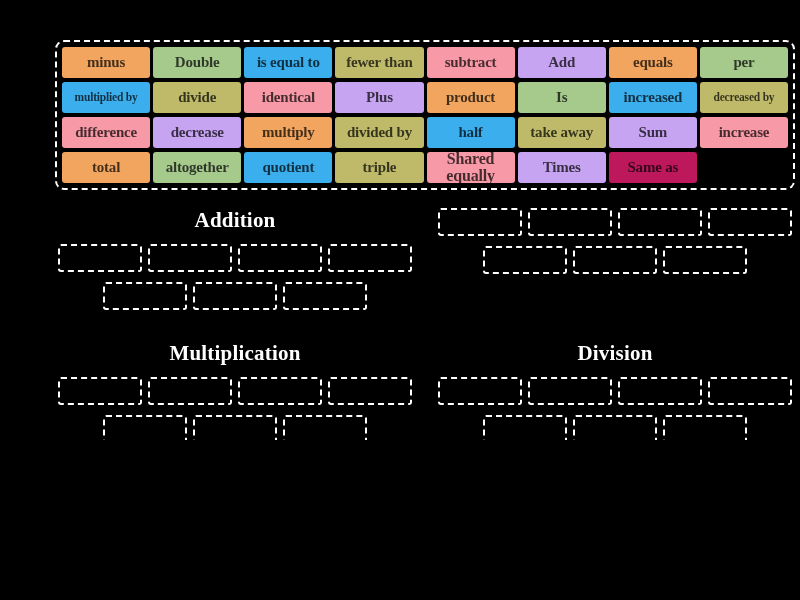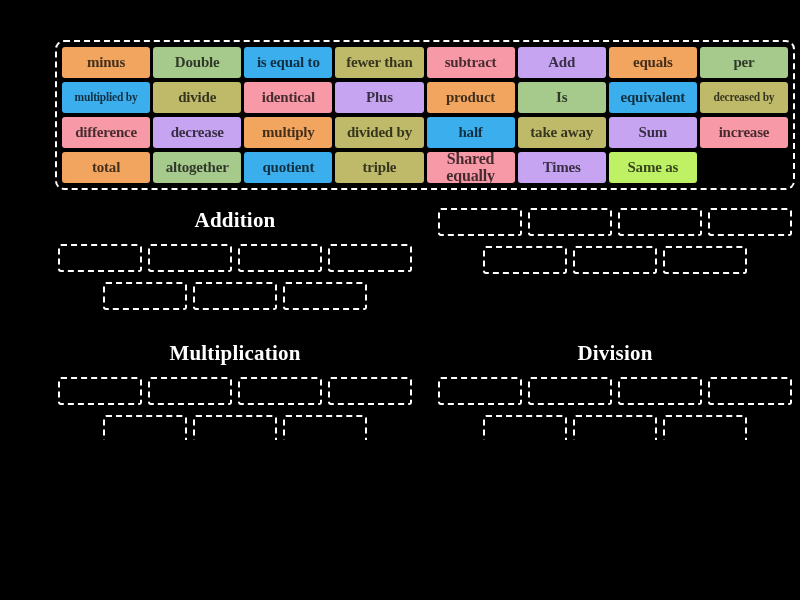--- a/index.html
+++ b/index.html
@@ -47,38 +47,38 @@
       <div class="tile" style="background: rgb(248, 153, 167);">subtract</div>
       <div class="tile" style="background: rgb(199, 164, 242);">Add</div>
       <div class="tile" style="background: rgb(241, 165, 95);">equals</div>
       <div class="tile" style="background: rgb(166, 201, 140);">per</div>
       <div class="tile sm" style="background: rgb(59, 174, 238);">multiplied by</div>
       <div class="tile" style="background: rgb(191, 186, 106);">divide</div>
       <div class="tile" style="background: rgb(248, 153, 167);">identical</div>
       <div class="tile" style="background: rgb(199, 164, 242);">Plus</div>
       <div class="tile" style="background: rgb(241, 165, 95);">product</div>
       <div class="tile" style="background: rgb(166, 201, 140);">Is</div>
-      <div class="tile" style="background: rgb(59, 174, 238);">equivalent</div>
+      <div class="tile" style="background: rgb(59, 174, 238);">increased</div>
       <div class="tile sm" style="background: rgb(191, 186, 106);">decreased by</div>
       <div class="tile" style="background: rgb(248, 153, 167);">difference</div>
       <div class="tile" style="background: rgb(199, 164, 242);">decrease</div>
       <div class="tile" style="background: rgb(241, 165, 95);">multiply</div>
       <div class="tile" style="background: rgb(191, 186, 106);">divided by</div>
       <div class="tile" style="background: rgb(59, 174, 238);">half</div>
       <div class="tile" style="background: rgb(191, 186, 106);">take away</div>
       <div class="tile" style="background: rgb(199, 164, 242);">Sum</div>
       <div class="tile" style="background: rgb(248, 153, 167);">increase</div>
       <div class="tile" style="background: rgb(241, 165, 95);">total</div>
       <div class="tile" style="background: rgb(166, 201, 140);">altogether</div>
       <div class="tile" style="background: rgb(59, 174, 238);">quotient</div>
       <div class="tile" style="background: rgb(191, 186, 106);">triple</div>
       <div class="tile xs" style="background: rgb(248, 153, 167);">Shared
 equally</div>
       <div class="tile" style="background: rgb(199, 164, 242);">Times</div>
-      <div class="tile" style="background: #bef264;">Same as</div>
+      <div class="tile" style="background: #be185d;">Same as</div>
     </div>
   <div class="sections">
     <div class="cat-row">
         <div class="category">
           <h2 class="cat-title">Addition</h2>
           <div class="slot-row">
             <div class="slot"></div>
             <div class="slot"></div>
             <div class="slot"></div>
             <div class="slot"></div>

